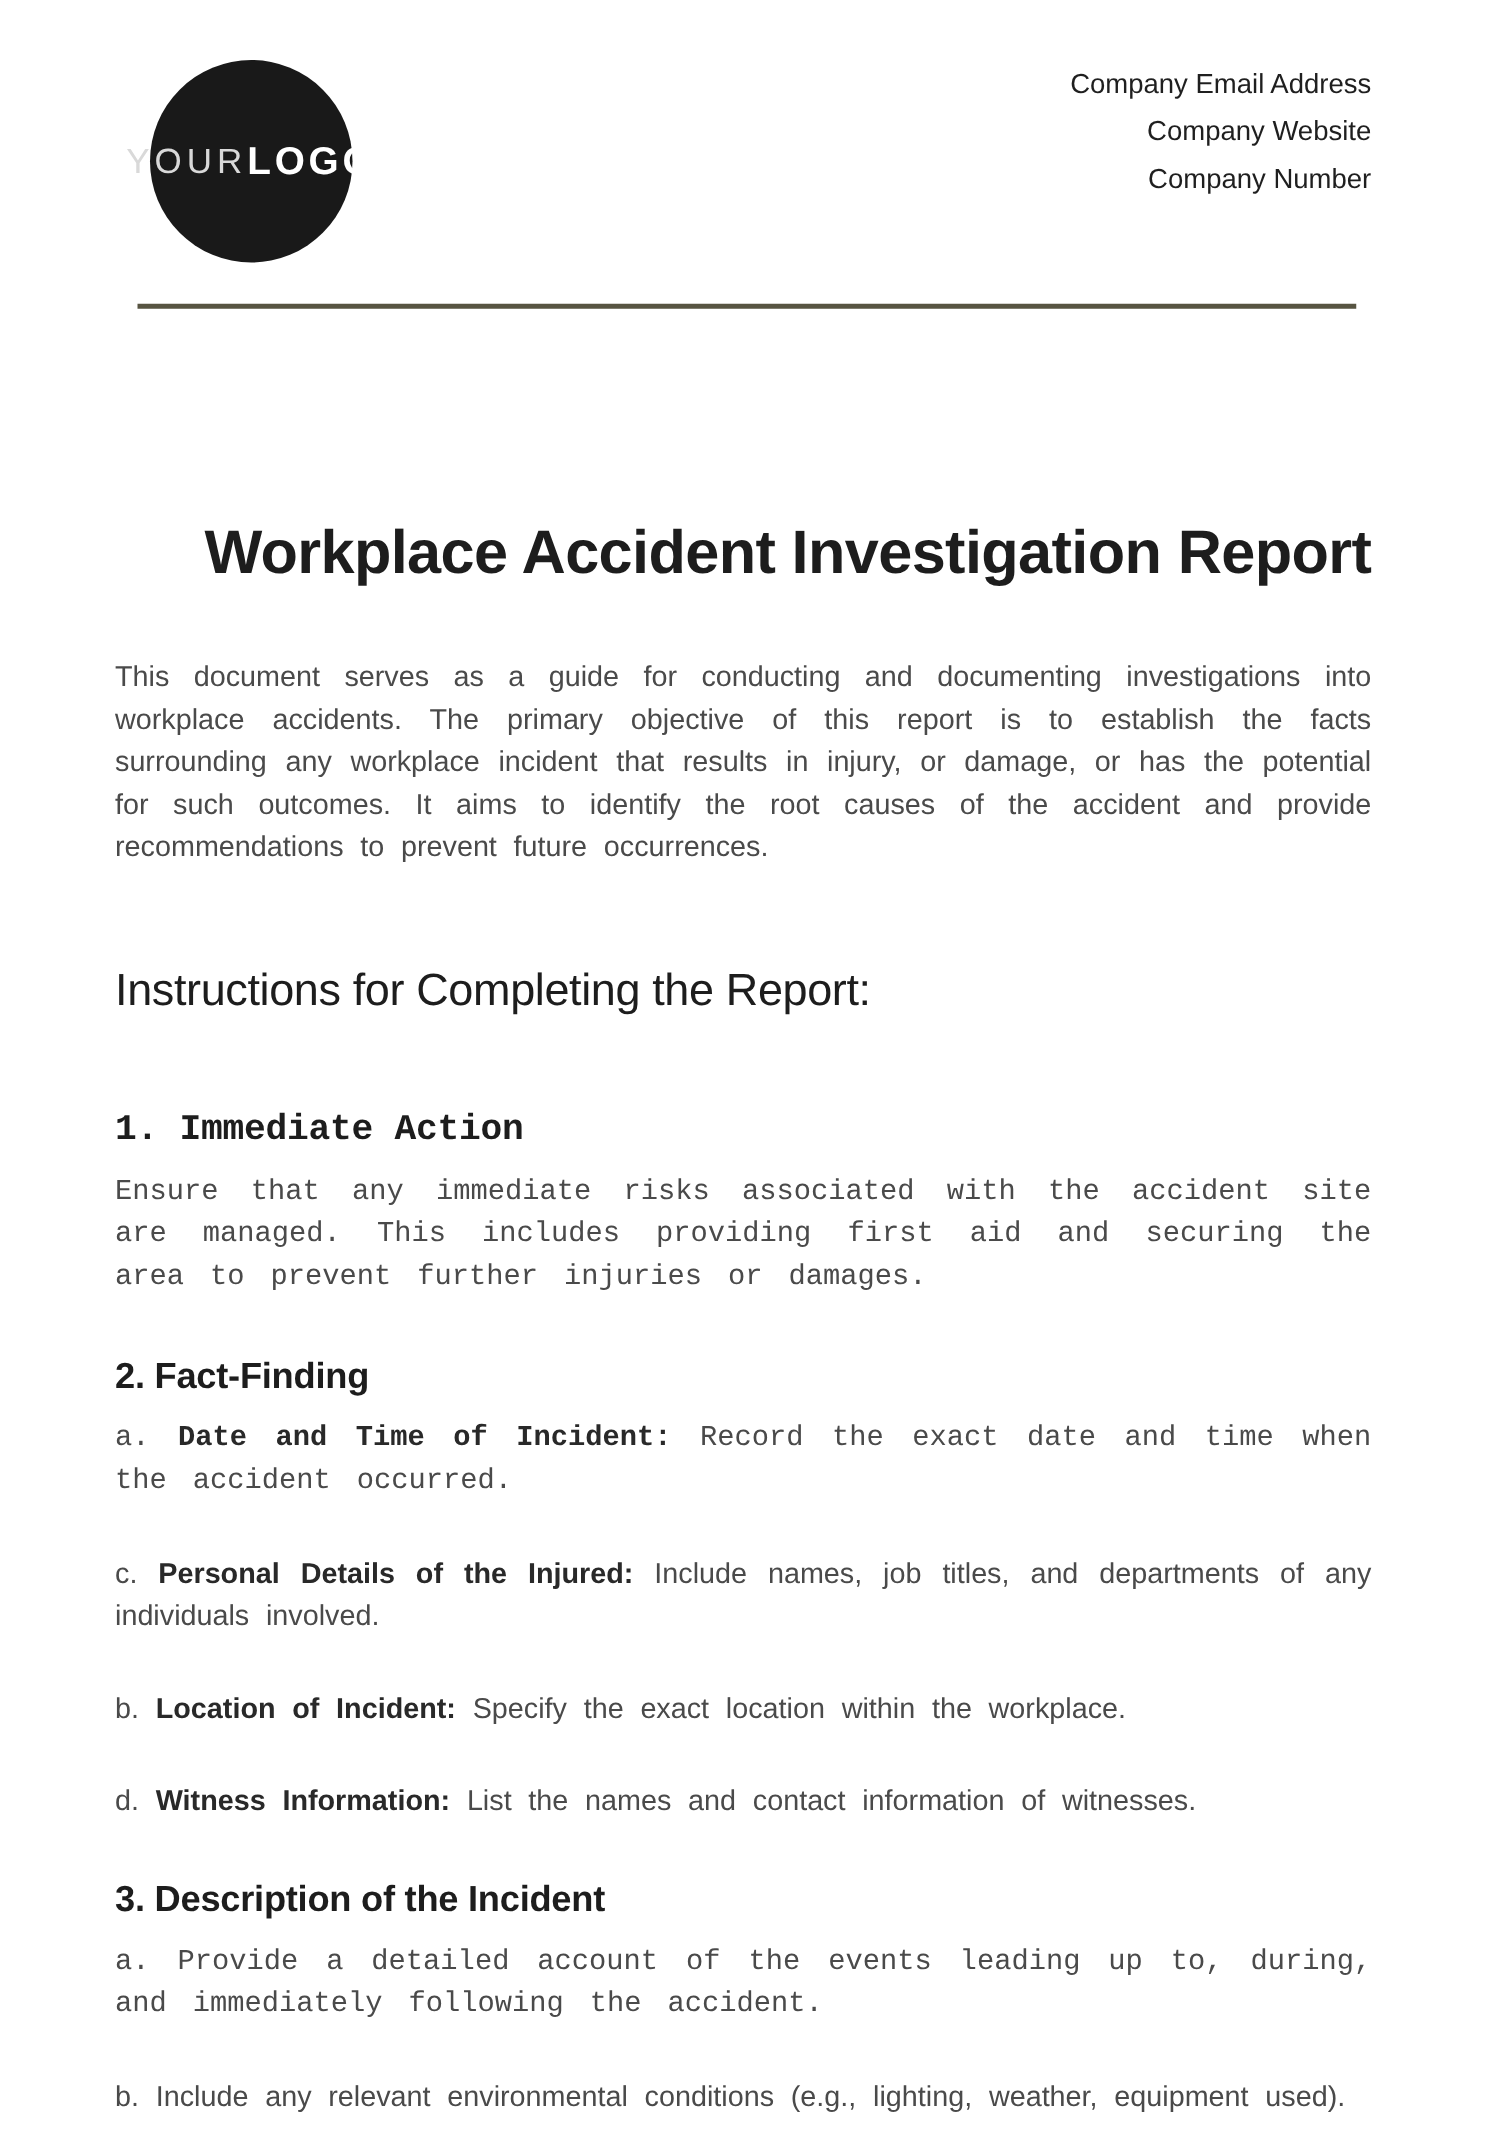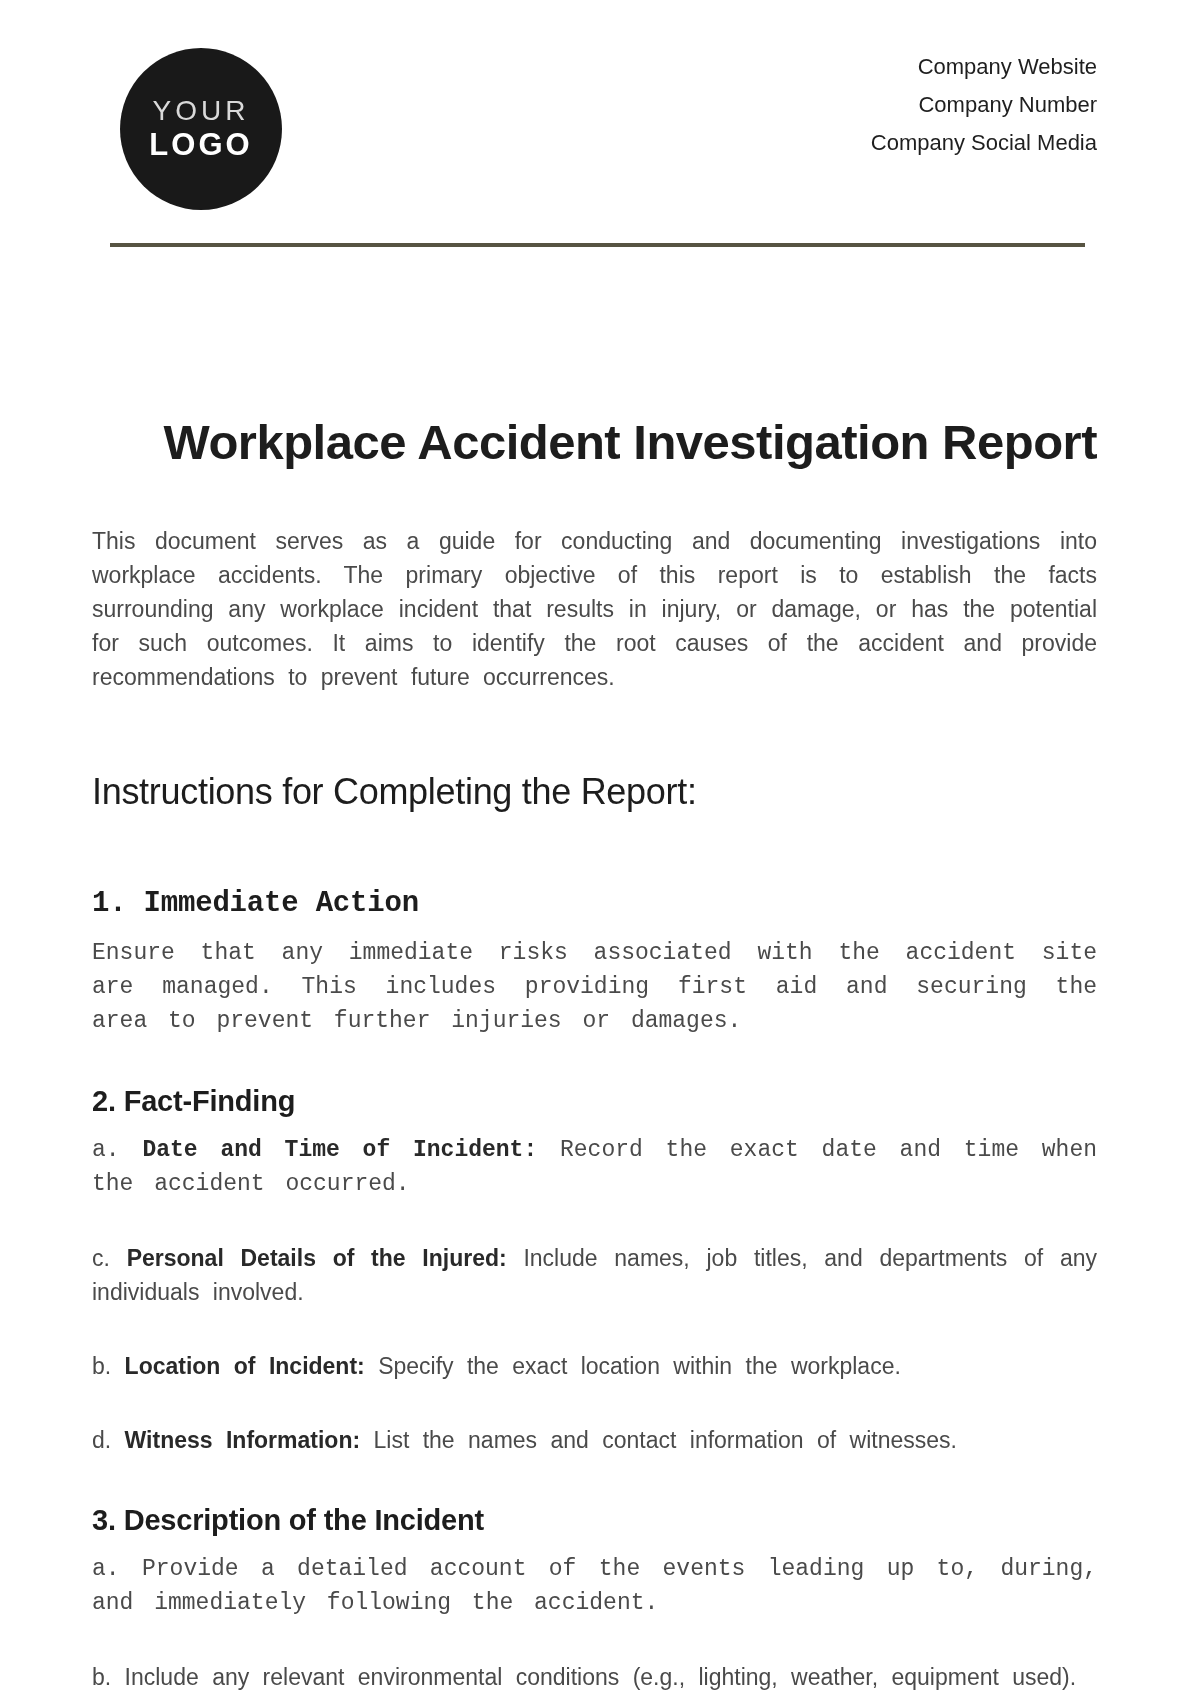--- a/index.html
+++ b/index.html
@@ -22,21 +22,21 @@
     align-items: flex-start;
     padding: 46px 103px 0 120px;
   }
   .logo {
     width: 162px;
     height: 162px;
     margin-top: 2px;
     border-radius: 50%;
     background: #191919;
     display: flex;
-    flex-direction: column;
+    flex-direction: row;
     align-items: center;
     justify-content: center;
     flex: 0 0 auto;
   }
   .logo-your {
     font-size: 28px;
     font-weight: 400;
     letter-spacing: 4px;
     color: #d9d9d9;
     line-height: 1.1;
@@ -113,23 +113,23 @@
 <body>
 
 <div class="page">
 
   <header class="header">
     <div class="logo">
       <div class="logo-your">YOUR</div>
       <div class="logo-logo">LOGO</div>
     </div>
     <div class="contact">
+      <div>Company Email Address</div>
       <div>Company Website</div>
       <div>Company Number</div>
-      <div>Company Social Media</div>
     </div>
   </header>
 
   <div class="divider"></div>
 
   <main class="content">
 
     <h1 class="doc-title">Workplace Accident Investigation Report</h1>
 
     <p class="body intro">This document serves as a guide for conducting and documenting investigations into workplace accidents. The primary objective of this report is to establish the facts surrounding any workplace incident that results in injury, or damage, or has the potential for such outcomes. It aims to identify the root causes of the accident and provide recommendations to prevent future occurrences.</p>

